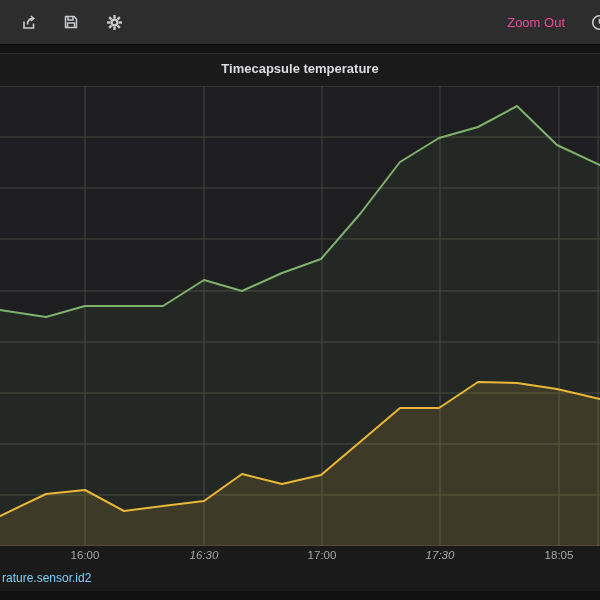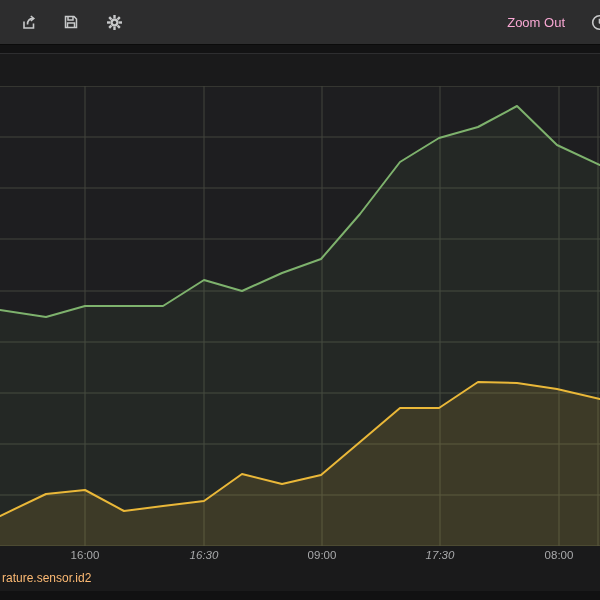--- a/index.html
+++ b/index.html
@@ -12,40 +12,40 @@
   
   .toolbar{
     position:absolute;top:0;left:0;width:600px;height:45px;
     background:#2d2d2e;border-bottom:1px solid #0b0b0b;
     display:flex;align-items:center;box-sizing:border-box;overflow:hidden;
   }
   .toolbar-left{display:flex;align-items:center;gap:25px;padding-left:19px}
   .toolbar-right{margin-left:auto;display:flex;align-items:center;gap:26px}
   .tool-btn{width:18px;height:18px;display:flex;align-items:center;justify-content:center;cursor:pointer}
   .tool-btn svg{display:block}
-  .zoom-out{font-size:13px;color:#f9a8d4;cursor:pointer;white-space:nowrap}
+  .zoom-out{font-size:13px;color:#ec4899;cursor:pointer;white-space:nowrap}
   .clock-btn{width:17px;height:17px;margin-right:-8px;cursor:pointer}
   
   .panel{
     position:absolute;top:53px;left:0;width:600px;height:538px;
     background:#1a1a1b;border-top:1px solid #2e2e30;box-sizing:border-box;
   }
   .panel-title{
     position:absolute;top:0;left:0;width:600px;height:31px;
     text-align:center;line-height:30px;
     font-size:13px;font-weight:bold;color:#dcdde0;cursor:pointer;
   }
   .plot{position:absolute;top:32px;left:0;width:600px;height:460px}
   .x-axis{position:absolute;top:492px;left:0;width:556px;height:22px}
   .x-tick{
     position:absolute;top:3px;width:48px;margin-left:-24px;text-align:center;
     font-size:11.5px;color:#a8a9ab;white-space:nowrap;
   }
   .legend{position:absolute;top:514px;left:2px;height:20px;display:flex;align-items:center}
-  .legend-item{font-size:12px;color:#fdba74;cursor:pointer}
+  .legend-item{font-size:12px;color:#7dd3fc;cursor:pointer}
   .bottom-strip{position:absolute;top:591px;left:0;width:600px;height:9px;background:#111112}
 </style>
 </head>
 <body>
 
 <div class="toolbar">
   <div class="toolbar-left">
     <div class="tool-btn">
       <span>
         <svg width="17" height="17" viewBox="0 0 17 17" fill="none" stroke="#c8c9ca" stroke-width="1.6">
@@ -90,20 +90,21 @@
         <svg width="17" height="17" viewBox="0 0 17 17" fill="none" stroke="#c8c9ca" stroke-width="1.6">
           <circle cx="8.5" cy="8.5" r="6.8"></circle>
           <path d="M8.5 4.8 V8.8 L11.4 10.2"></path>
         </svg>
       </span>
     </div>
   </div>
 </div>
 
 <div class="panel">
+  <div class="panel-title">Timecapsule temperature</div>
 
   <svg id="chart" class="plot" width="600" height="460" viewBox="0 0 600 460">
       <rect x="0" y="0" width="600" height="460" fill="#1e1e20"></rect>
       <line x1="0" y1="0" x2="600" y2="0" stroke="#4c4e42" stroke-width="1"></line>
       <line x1="0" y1="51" x2="600" y2="51" stroke="#42443c" stroke-width="1"></line>
       <line x1="0" y1="102" x2="600" y2="102" stroke="#42443c" stroke-width="1"></line>
       <line x1="0" y1="153" x2="600" y2="153" stroke="#42443c" stroke-width="1"></line>
       <line x1="0" y1="205" x2="600" y2="205" stroke="#42443c" stroke-width="1"></line>
       <line x1="0" y1="256" x2="600" y2="256" stroke="#42443c" stroke-width="1"></line>
       <line x1="0" y1="307" x2="600" y2="307" stroke="#42443c" stroke-width="1"></line>
@@ -118,23 +119,23 @@
       <line x1="598" y1="0" x2="598" y2="460" stroke="#42443c" stroke-width="1"></line>
       <polygon points="0,224 46,231 85,220 163,220 204,194 242,205 282,187 321,173 360,128 400,76 439,52 478,41 517,20 557,59 600,79 600,460 0,460" fill="rgba(126,178,109,0.07)"></polygon>
       <polygon points="0,430 46,408 85,404 124,425 163,420 204,415 242,388 282,398 321,389 360,356 400,322 439,322 478,296 517,297 557,303 600,313 600,460 0,460" fill="rgba(234,184,57,0.13)"></polygon>
       <polyline points="0,224 46,231 85,220 163,220 204,194 242,205 282,187 321,173 360,128 400,76 439,52 478,41 517,20 557,59 600,79" fill="none" stroke="#7eb26d" stroke-width="2" stroke-linejoin="round" stroke-linecap="round"></polyline>
       <polyline points="0,430 46,408 85,404 124,425 163,420 204,415 242,388 282,398 321,389 360,356 400,322 439,322 478,296 517,297 557,303 600,313" fill="none" stroke="#eab839" stroke-width="2" stroke-linejoin="round" stroke-linecap="round"></polyline>
     </svg>
 
   <div class="x-axis" id="x-axis">
       <div class="x-tick" style="left: 85px;">16:00</div>
       <div class="x-tick" style="left: 204px; font-style: italic;">16:30</div>
-      <div class="x-tick" style="left: 322px;">09:00</div>
+      <div class="x-tick" style="left: 322px;">17:00</div>
       <div class="x-tick" style="left: 440px; font-style: italic;">17:30</div>
-      <div class="x-tick" style="left: 559px;">08:00</div>
+      <div class="x-tick" style="left: 559px;">18:05</div>
     </div>
 
   <div class="legend">
     <span class="legend-item">rature.sensor.id2</span>
   </div>
 </div>
 
 <div class="bottom-strip"></div>
 
 </body></html>

